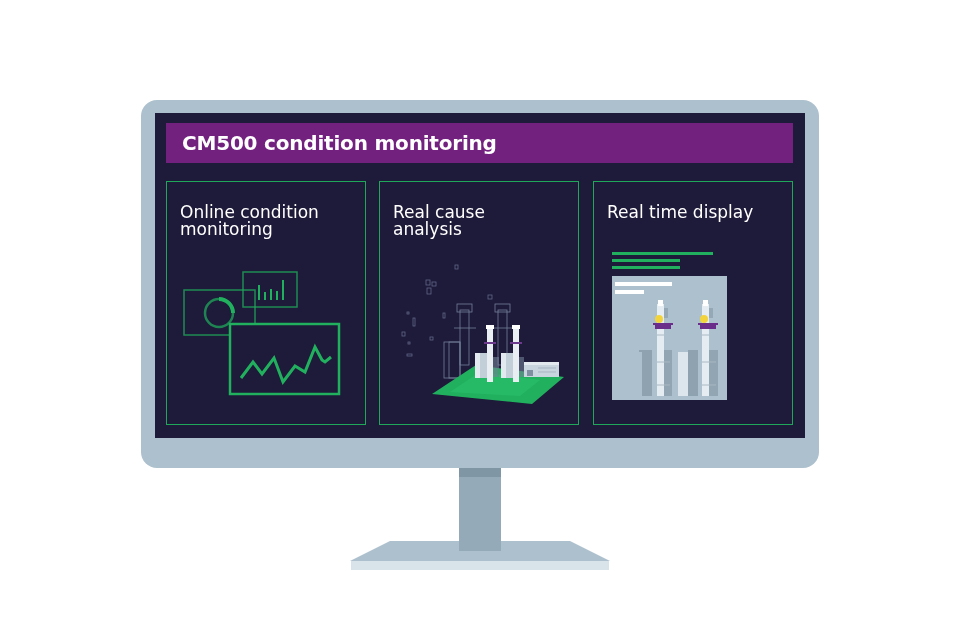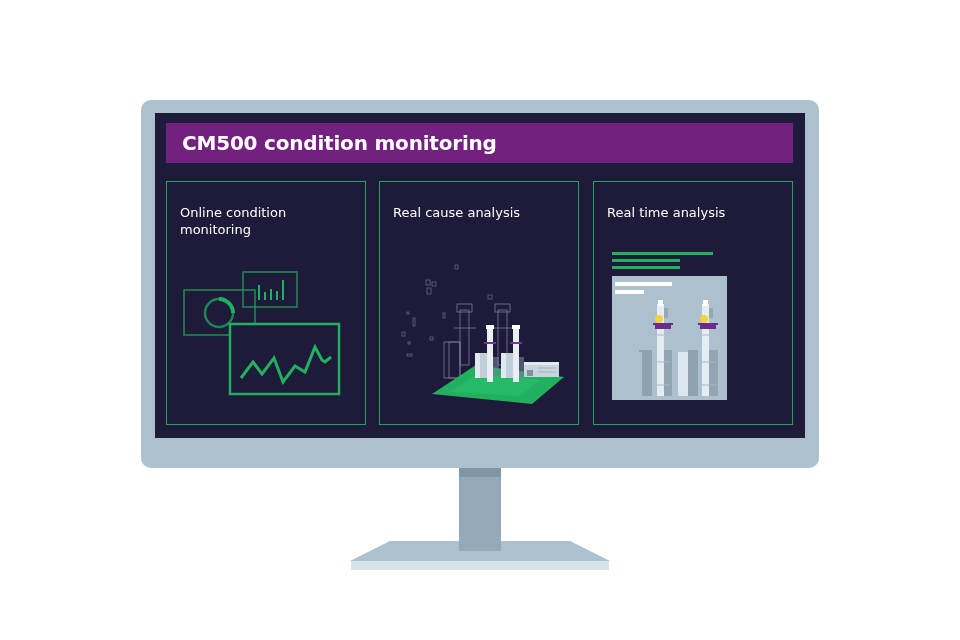--- a/index.html
+++ b/index.html
@@ -2,21 +2,21 @@
 <html><head>
 <meta charset="utf-8">
 <style>
   html, body { margin: 0; padding: 0; }
   body {
     width: 960px; height: 640px; background: #ffffff; position: relative; overflow: hidden;
     font-family: "DejaVu Sans", "Liberation Sans", sans-serif;
   }
   .monitor {
     position: absolute; left: 141px; top: 100px; width: 678px; height: 368px;
-    background: #adc0cd; border-radius: 10px;
+    background: #adc0cd; border-radius: 16px;
   }
   .screen {
     position: absolute; left: 14px; top: 13px; width: 650px; height: 325px;
     background: #1e1a39;
   }
   .title-bar {
     position: absolute; left: 11px; top: 10px; width: 627px; height: 40px;
     background: #72217f;
     display: flex; align-items: center;
   }
@@ -25,21 +25,21 @@
   }
   .card {
     position: absolute; top: 68px; height: 244px;
     border: 1px solid #1fa85a; box-sizing: border-box;
   }
   .card.c1 { left: 11px; width: 200px; }
   .card.c2 { left: 224px; width: 200px; }
   .card.c3 { left: 438px; width: 200px; }
   .card-title {
     position: absolute; left: 13px; top: 22px; width: 150px;
-    color: #ffffff; font-size: 13px; line-height: 17px; font-weight: 500;
+    color: #ffffff; font-size: 17px; line-height: 17px; font-weight: 500;
   }
   .card svg { position: absolute; left: 0; top: 0; }
 
   .neck {
     position: absolute; left: 459px; top: 468px; width: 42px; height: 83px;
     background: #94aab8;
   }
   .neck-shadow {
     position: absolute; left: 0; top: 0; width: 42px; height: 9px; background: #7f96a4;
   }
@@ -131,21 +131,21 @@
 
         <rect x="144" y="180" width="35" height="15" fill="#c9d5de"></rect>
         <rect x="144" y="180" width="35" height="3" fill="#e3eaef"></rect>
         <rect x="147" y="188" width="6" height="6" fill="#7f8fa2"></rect>
         <line x1="158" y1="186" x2="176" y2="186" stroke="#9eafbd" stroke-width="0.8"></line>
         <line x1="158" y1="190" x2="176" y2="190" stroke="#9eafbd" stroke-width="0.8"></line>
       </svg>
     </div>
 
     <div class="card c3">
-      <div class="card-title">Real time analysis</div>
+      <div class="card-title">Real time display</div>
       <svg width="200" height="244">
 
         <rect x="18" y="70" width="101" height="3" fill="#21b15e"></rect>
         <rect x="18" y="77" width="68" height="3" fill="#21b15e"></rect>
         <rect x="18" y="84" width="68" height="3" fill="#21b15e"></rect>
 
         <rect x="18" y="94" width="115" height="124" fill="#adc0cd"></rect>
         <rect x="21" y="100" width="57" height="4" fill="#ffffff"></rect>
         <rect x="21" y="108" width="29" height="4" fill="#ffffff"></rect>
 

